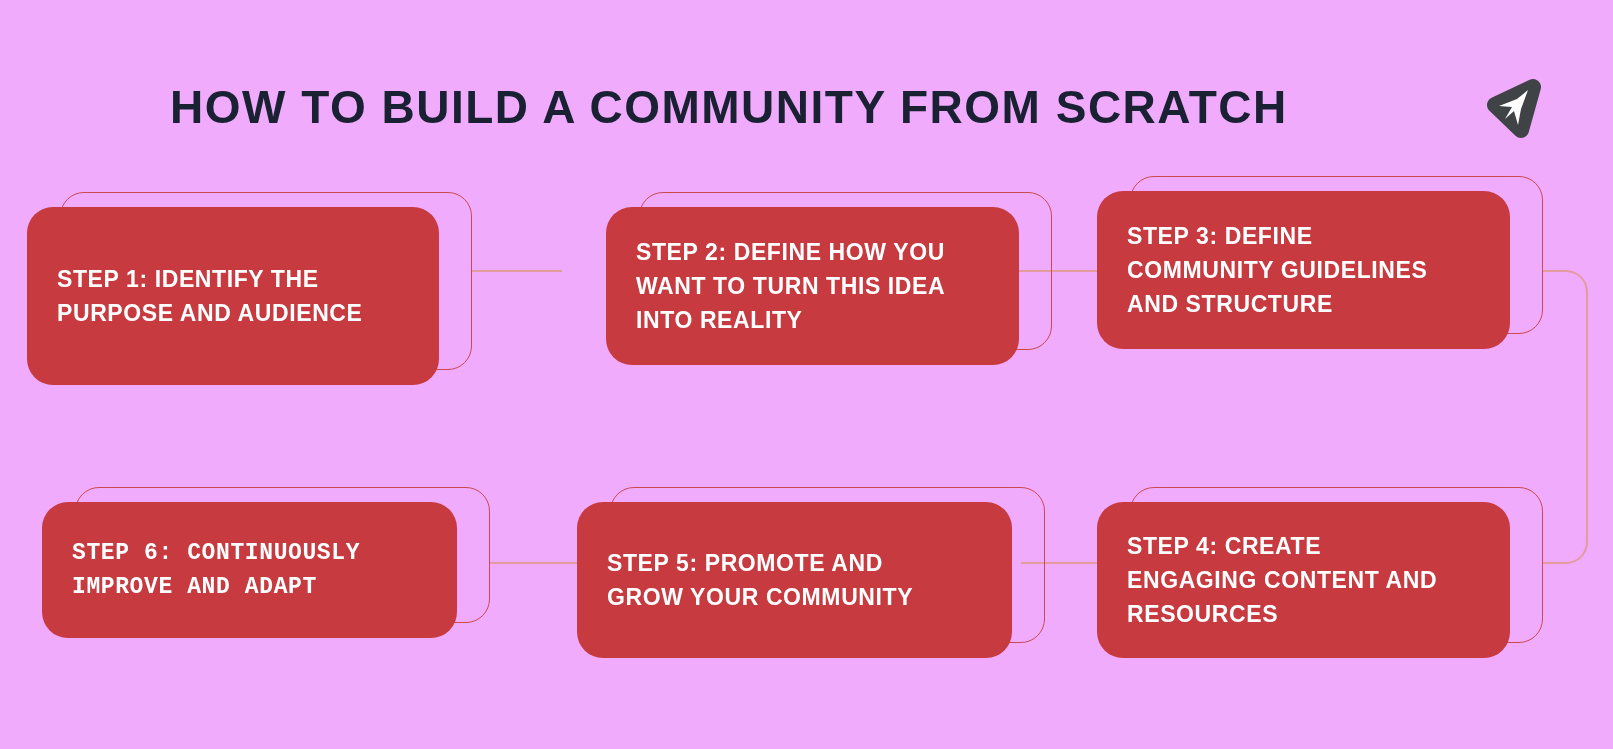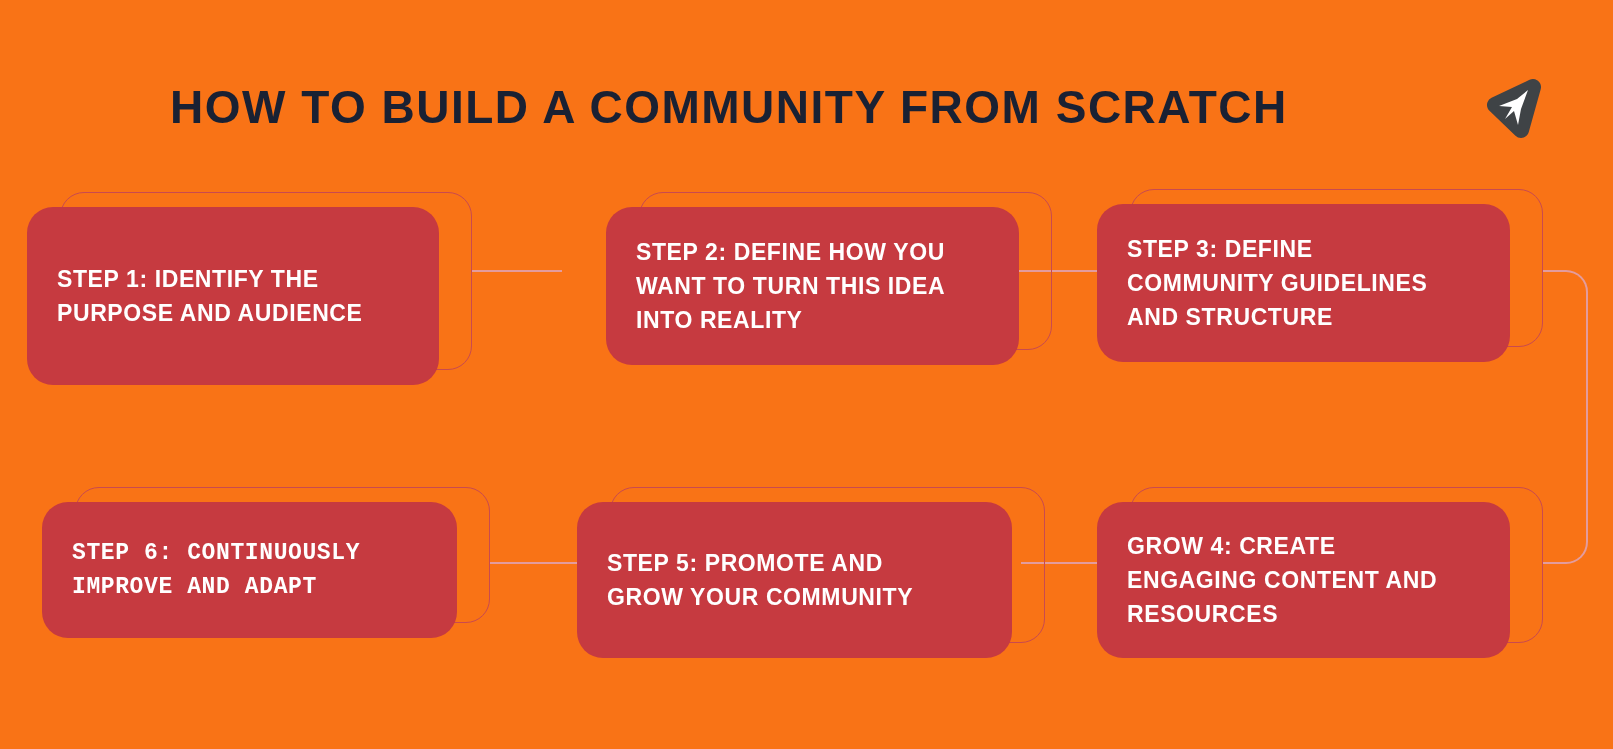--- a/index.html
+++ b/index.html
@@ -1,17 +1,17 @@
 <!DOCTYPE html>
 <html><head>
 <meta charset="utf-8">
 <style>
   html,body{margin:0;padding:0;background:#ffffff;}
   body{width:1613px;height:749px;font-family:"Liberation Sans",sans-serif;}
-  .canvas{position:relative;width:1613px;height:749px;background:#f97316;overflow:hidden;}
+  .canvas{position:relative;width:1613px;height:749px;background:#f0abfc;overflow:hidden;}
 
   .title{
     position:absolute;left:170px;top:80px;margin:0;
     font-size:46px;font-weight:800;letter-spacing:1.5px;
     color:#1A2133;white-space:nowrap;
   }
 
   .logo{position:absolute;left:1484px;top:76px;width:64px;height:66px;}
 
   
@@ -28,21 +28,21 @@
     padding:0 24px 0 30px;
   }
   .card span{
     color:#ffffff;font-size:23px;line-height:34px;font-weight:600;
     letter-spacing:0.6px;white-space:pre-line;
   }
 
   
   .pos-1{left:27px; top:207px; width:412px;height:178px;}
   .pos-2{left:562px; top:207px; width:413px;height:158px;margin-left:44px;}
-  .pos-3{left:1097px;top:204px; width:413px;height:158px;}
+  .pos-3{left:1097px;top:191px; width:413px;height:158px;}
   
   .pos-4{left:1097px;top:502px; width:413px;height:156px;}
   .pos-5{left:577px; top:502px; width:411px;height:156px;padding-left:24px;}
   .pos-6{left:42px;  top:502px; width:415px;height:136px;font-family:Liberation Mono, monospace;}
 
   .hline{position:absolute;height:2px;background:#E39C9E;}
   .hline.c1{left:472px; top:270px;width:90px;}
   .hline.c2{left:1008px;top:270px;width:89px;}
   .hline.c3{left:1021px;top:562px;width:76px;}
   .hline.c4{left:490px; top:562px;width:87px;}
@@ -95,21 +95,21 @@
     <div class="card">
       <span>STEP 3: DEFINE
 COMMUNITY GUIDELINES
 AND STRUCTURE</span>
     </div>
   </div>
 
   <div class="step pos-4">
     <div class="ghost"></div>
     <div class="card">
-      <span>GROW 4: CREATE
+      <span>STEP 4: CREATE
 ENGAGING CONTENT AND
 RESOURCES</span>
     </div>
   </div>
 
   <div class="step pos-5">
     <div class="ghost"></div>
     <div class="card">
       <span>STEP 5: PROMOTE AND
 GROW YOUR COMMUNITY</span>

